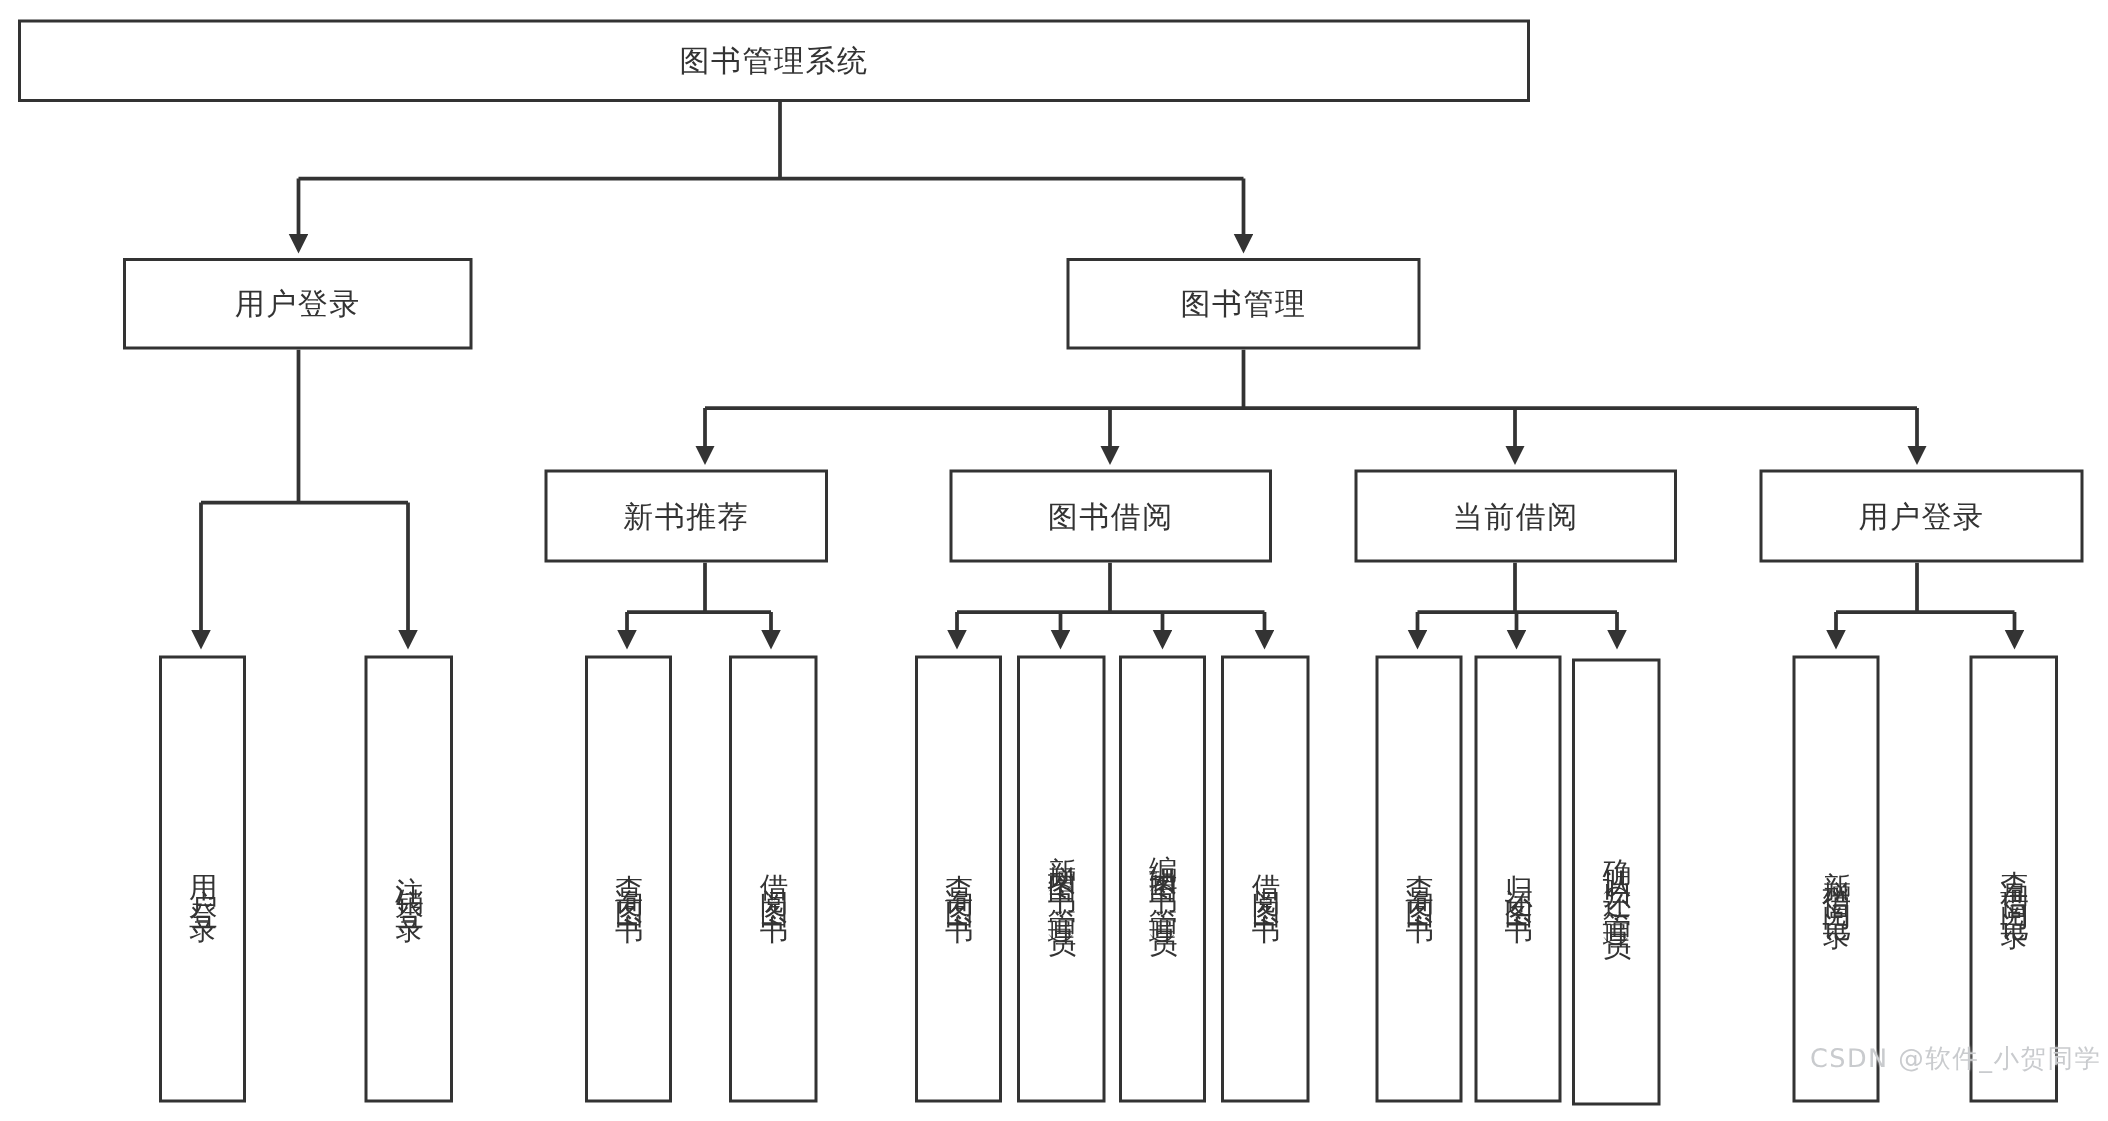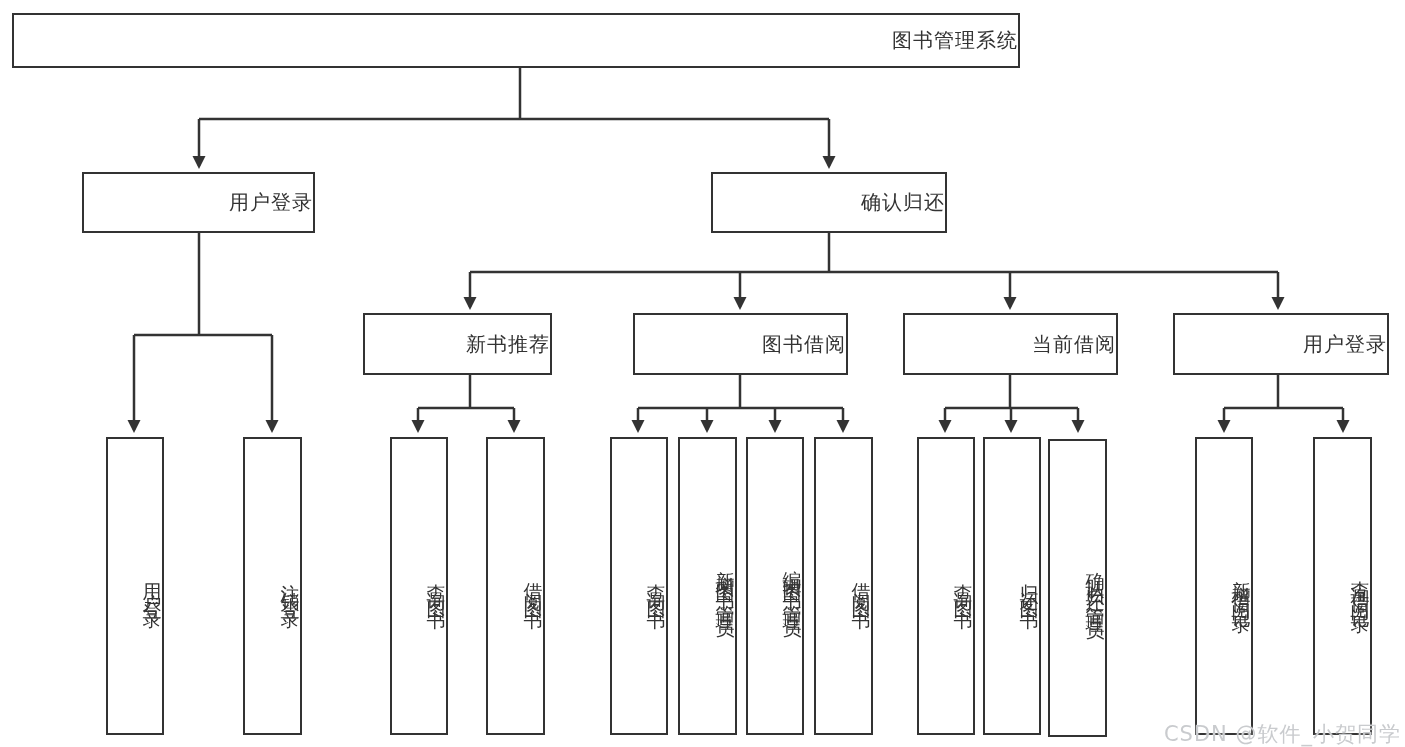--- a/index.html
+++ b/index.html
@@ -25,21 +25,21 @@
     left: 0; top: 0;
     width: 1405px; height: 747px;
     pointer-events: none;
   }
   .node {
     position: absolute;
     background: var(--bg);
     border: 2.5px solid var(--ink);
     display: flex;
     align-items: center;
-    justify-content: flex-end;
+    justify-content: center;
   }
   .node .label-h {
     font-size: 20px;
     letter-spacing: 1px;
     color: var(--ink);
     white-space: nowrap;
   }
   .node.leaf .label-v {
     writing-mode: vertical-rl;
     text-orientation: mixed;
@@ -47,22 +47,22 @@
     letter-spacing: 9px;
     color: var(--ink);
     line-height: 1;
   }
   .node.leaf.long .label-v {
     letter-spacing: 7px;
   }
   .watermark {
     position: absolute;
     right: 4px;
-    top: 720px;
-    font-size: 21px;
+    top: 694px;
+    font-size: 17px;
     color: var(--wm);
     letter-spacing: 1px;
     text-shadow: 0 0 2px rgba(255,255,255,0.9);
     white-space: nowrap;
   }
 </style>
 </head>
 <body>
 
 <div class="canvas">
@@ -118,21 +118,21 @@
   </svg>
 
   <div class="node" style="left:12px; top:13px; width:1008px; height:55px;">
     <span class="label-h">图书管理系统</span>
   </div>
 
   <div class="node" style="left:82px; top:172px; width:233px; height:61px;">
     <span class="label-h">用户登录</span>
   </div>
   <div class="node" style="left:711px; top:172px; width:236px; height:61px;">
-    <span class="label-h">确认归还</span>
+    <span class="label-h">图书管理</span>
   </div>
 
   <div class="node" style="left:363px; top:313px; width:189px; height:62px;">
     <span class="label-h">新书推荐</span>
   </div>
   <div class="node" style="left:633px; top:313px; width:215px; height:62px;">
     <span class="label-h">图书借阅</span>
   </div>
   <div class="node" style="left:903px; top:313px; width:215px; height:62px;">
     <span class="label-h">当前借阅</span>

